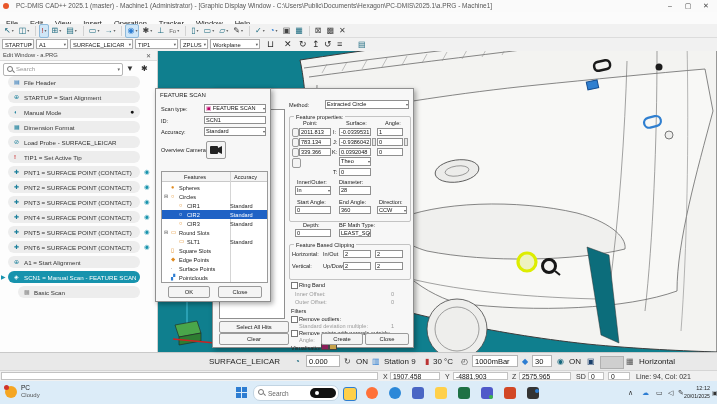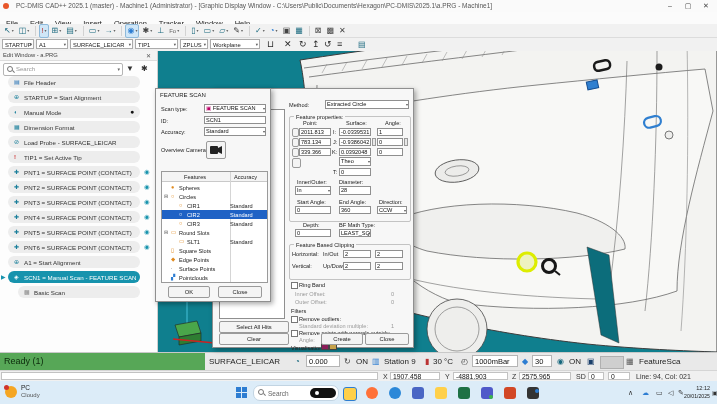--- a/index.html
+++ b/index.html
@@ -513,42 +513,39 @@
       <div class="tr-row" style="top:101px;">
           <span class="ic" style="left:9px;color:#2d7dd2;">▞</span>
           <span class="nm" style="left:17px;">Pointclouds</span>
         </div>
     </div>
     <div class="btn" style="left:12px;top:197px;width:40px;height:10px;line-height:10px;">OK</div>
     <div class="btn" style="left:62px;top:197px;width:42px;height:10px;line-height:10px;">Close</div>
   </div>
 
   <div id="statusbar" class="abs">
-    <div id="sb-ready" class="abs">
-        <span>Ready (1)</span>
-      </div>
     <span class="sb-t" style="left:209px;">SURFACE_LEICAR</span>
     <span class="sb-i" style="left:295px;color:#16677d;">◔</span>
     <div class="sb-f" style="left:306px;width:34px;">0.000</div>
     <span class="sb-i" style="left:344px;color:#444;">↻</span>
     <span class="sb-t" style="left:356px;">ON</span>
     <span class="sb-i" style="left:372px;color:#2d7dd2;">▥</span>
     <span class="sb-t" style="left:384px;">Station 9</span>
     <span class="sb-i" style="left:425px;color:#b33;">▮</span>
     <span class="sb-t" style="left:433px;">30 °C</span>
     <span class="sb-i" style="left:461px;color:#444;">◴</span>
     <div class="sb-f" style="left:472px;width:46px;">1000mBar</div>
     <span class="sb-i" style="left:522px;color:#2d7dd2;">◆</span>
     <div class="sb-f" style="left:532px;width:20px;">30</div>
     <span class="sb-i" style="left:557px;color:#16677d;">◉</span>
     <span class="sb-t" style="left:569px;">ON</span>
     <span class="sb-i" style="left:587px;color:#1a3f6b;">▣</span>
     <div class="abs" style="left:600px;top:3px;width:22px;height:11px;background:#cfcfcf;border:1px solid #b0b0b0;"></div>
     <span class="sb-i" style="left:626px;color:#555;">▦</span>
-    <span class="sb-t" style="left:639px;">FeatureSca</span>
+    <span class="sb-t" style="left:639px;">Horizontal</span>
   </div>
 
   <div id="coordbar" class="abs">
     <div class="cb-f" style="left:1px;width:377px;"></div>
     <span class="cb-l" style="left:383px;">X</span>
     <div class="cb-f" style="left:390px;width:50px;">1907.458</div>
     <span class="cb-l" style="left:445px;">Y</span>
     <div class="cb-f" style="left:453px;width:55px;">-4881.903</div>
     <span class="cb-l" style="left:512px;">Z</span>
     <div class="cb-f" style="left:519px;width:52px;">2575.965</div>

